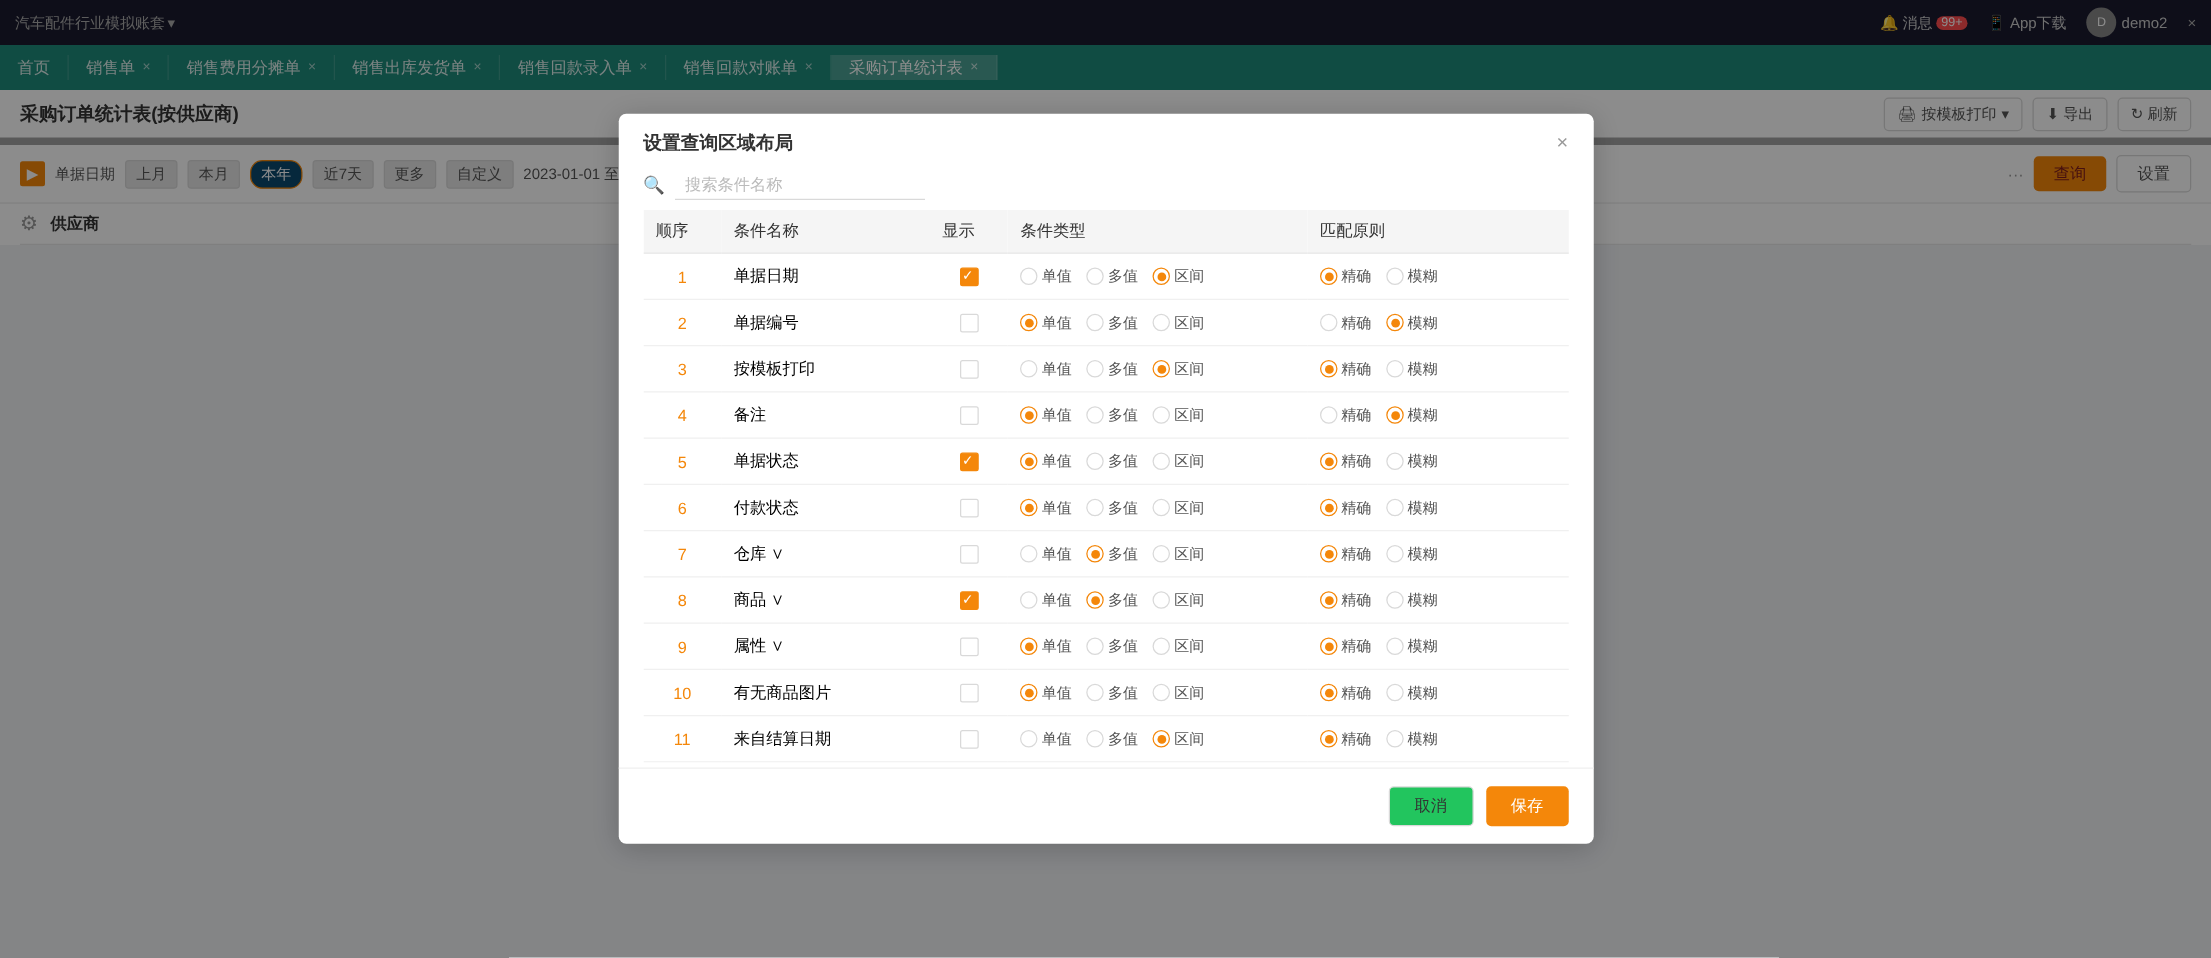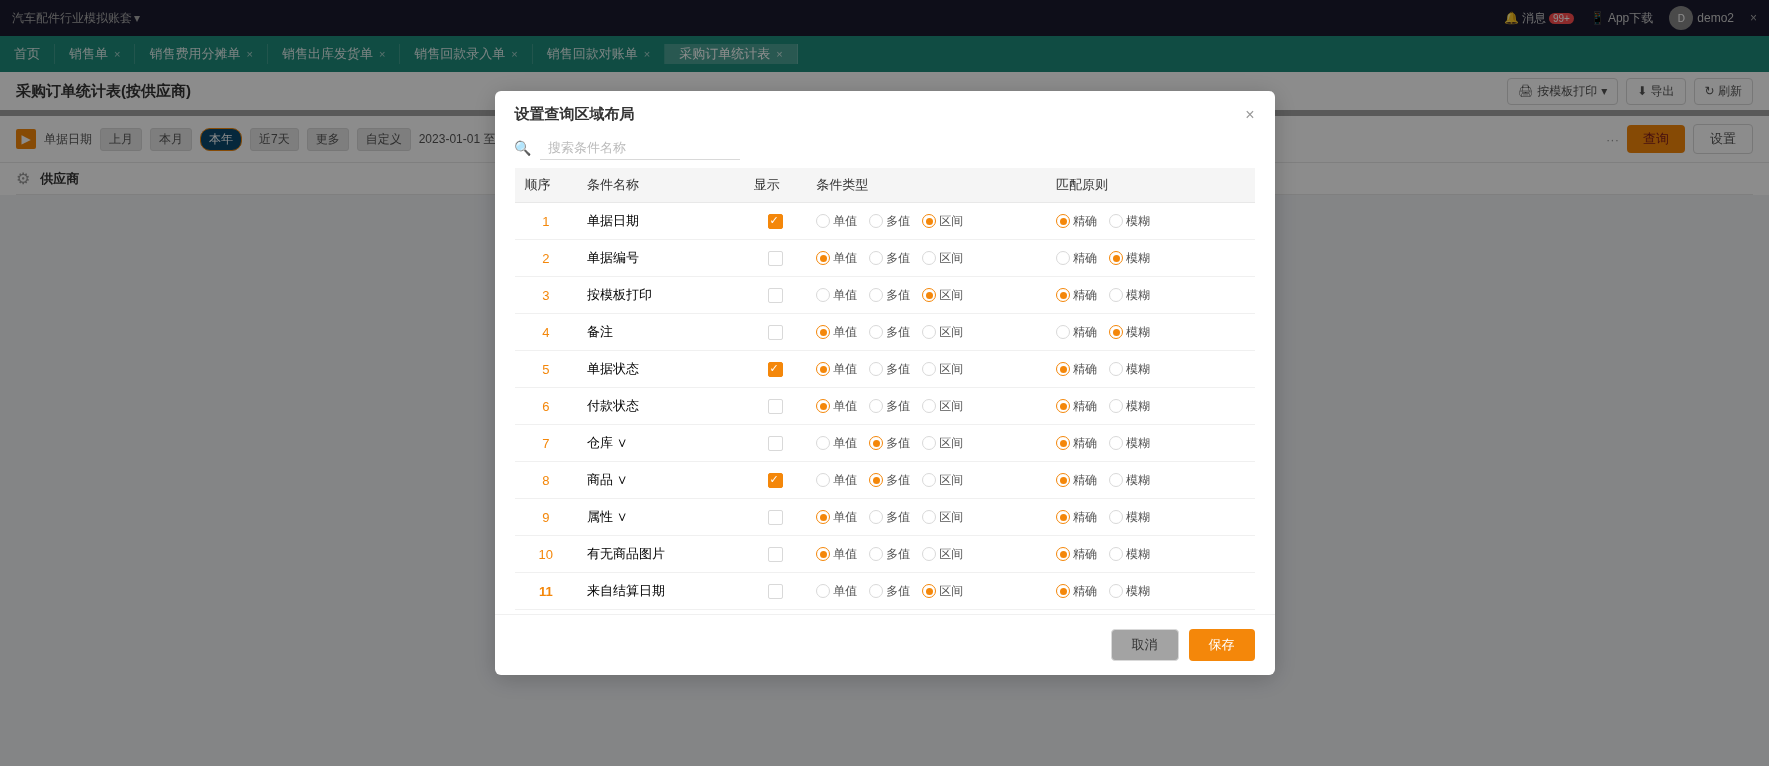--- a/index.html
+++ b/index.html
@@ -221,21 +221,21 @@
       padding: 14px 20px;
       display: flex;
       justify-content: flex-end;
       gap: 10px;
       border-top: 1px solid #f0f0f0;
       margin-top: 4px;
     }
     .btn-cancel {
       padding: 6px 20px;
       border: 1px solid #d9d9d9;
-      background: #a3a3a3;
+      background: #22c55e;
       border-radius: 4px;
       cursor: pointer;
       font-size: 13px;
       color: #333;
     }
     .btn-save {
       padding: 2px 20px;
       border: none;
       background: #f4870a;
       color: white;
@@ -687,21 +687,21 @@
                     <span class="radio-label">精确</span>
                   </label>
                   <label class="radio-item">
                     <span class="radio-dot"></span>
                     <span class="radio-label">模糊</span>
                   </label>
                 </div>
               </td>
             </tr>
             <tr>
-              <td class="col-seq"><span style="color:#f4870a; font-weight:700;">11</span></td>
+              <td class="col-seq"><span style="color:#f4870a; font-weight:400;">11</span></td>
               <td class="col-name">来自结算日期</td>
               <td class="col-show" style="text-align: center;"><span class="cb-custom"></span></td>
               <td class="col-type">
                 <div class="radio-group">
                   <label class="radio-item">
                     <span class="radio-dot"></span>
                     <span class="radio-label">单值</span>
                   </label>
                   <label class="radio-item">
                     <span class="radio-dot"></span>

